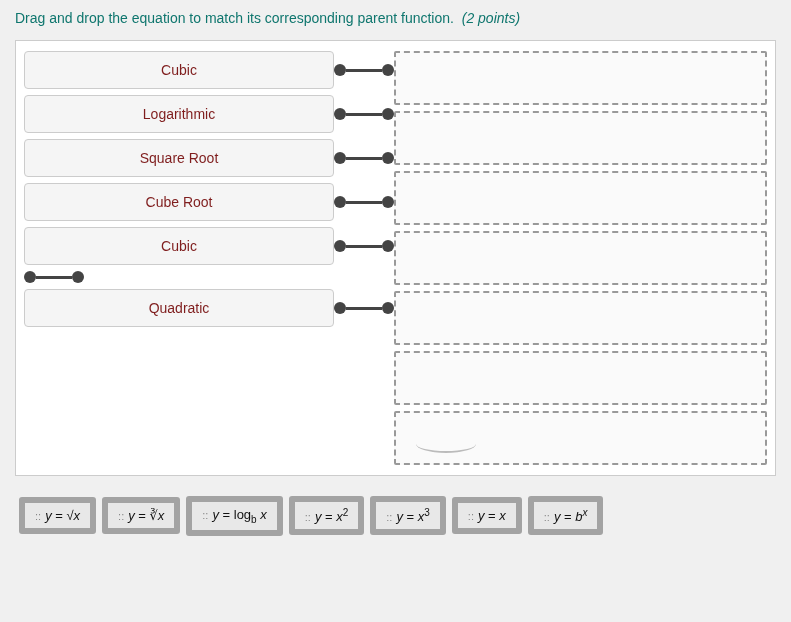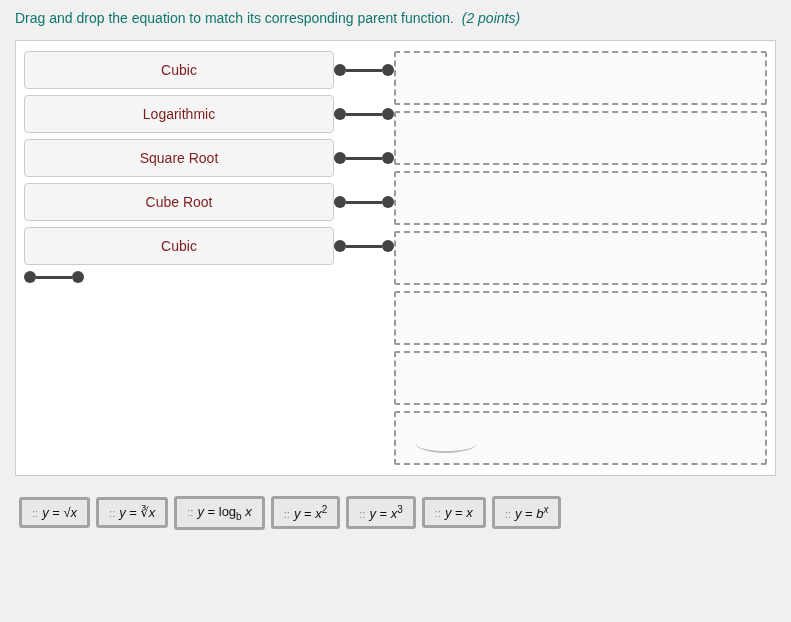--- a/index.html
+++ b/index.html
@@ -121,21 +121,21 @@
       flex-wrap: wrap;
       gap: 6px;
       margin-top: 12px;
       padding: 8px 4px;
       background: #f0f0f0;
       align-items: center;
     }
 
     .eq-chip {
       background: #e8e8e8;
-      border: 3px solid #a3a3a3;
+      border: 6px solid #a3a3a3;
       border-radius: 3px;
       padding: 5px 10px;
       font-size: 13px;
       cursor: grab;
       white-space: nowrap;
       color: #111;
     }
 
     .eq-chip .drag-dots {
       color: #888;
@@ -191,20 +191,28 @@
       </div>
       <div class="function-row">
         <div class="function-label" draggable="true">Cubic</div>
         <div class="connector">
     <div class="dot-left"></div>
     <div class="line-h"></div>
     <div class="dot-right"></div>
   </div>
       </div>
       <div class="function-row">
+        <div class="connector">
+    <div class="dot-left"></div>
+    <div class="line-h"></div>
+    <div class="dot-right"></div>
+  </div>
+      </div>
+      <div class="function-row">
+        <div class="function-label" draggable="true">Quadratic</div>
         <div class="connector">
     <div class="dot-left"></div>
     <div class="line-h"></div>
     <div class="dot-right"></div>
   </div>
       </div>
     </div>
   <div class="right-column">
 
   <div class="drop-zone"></div>

